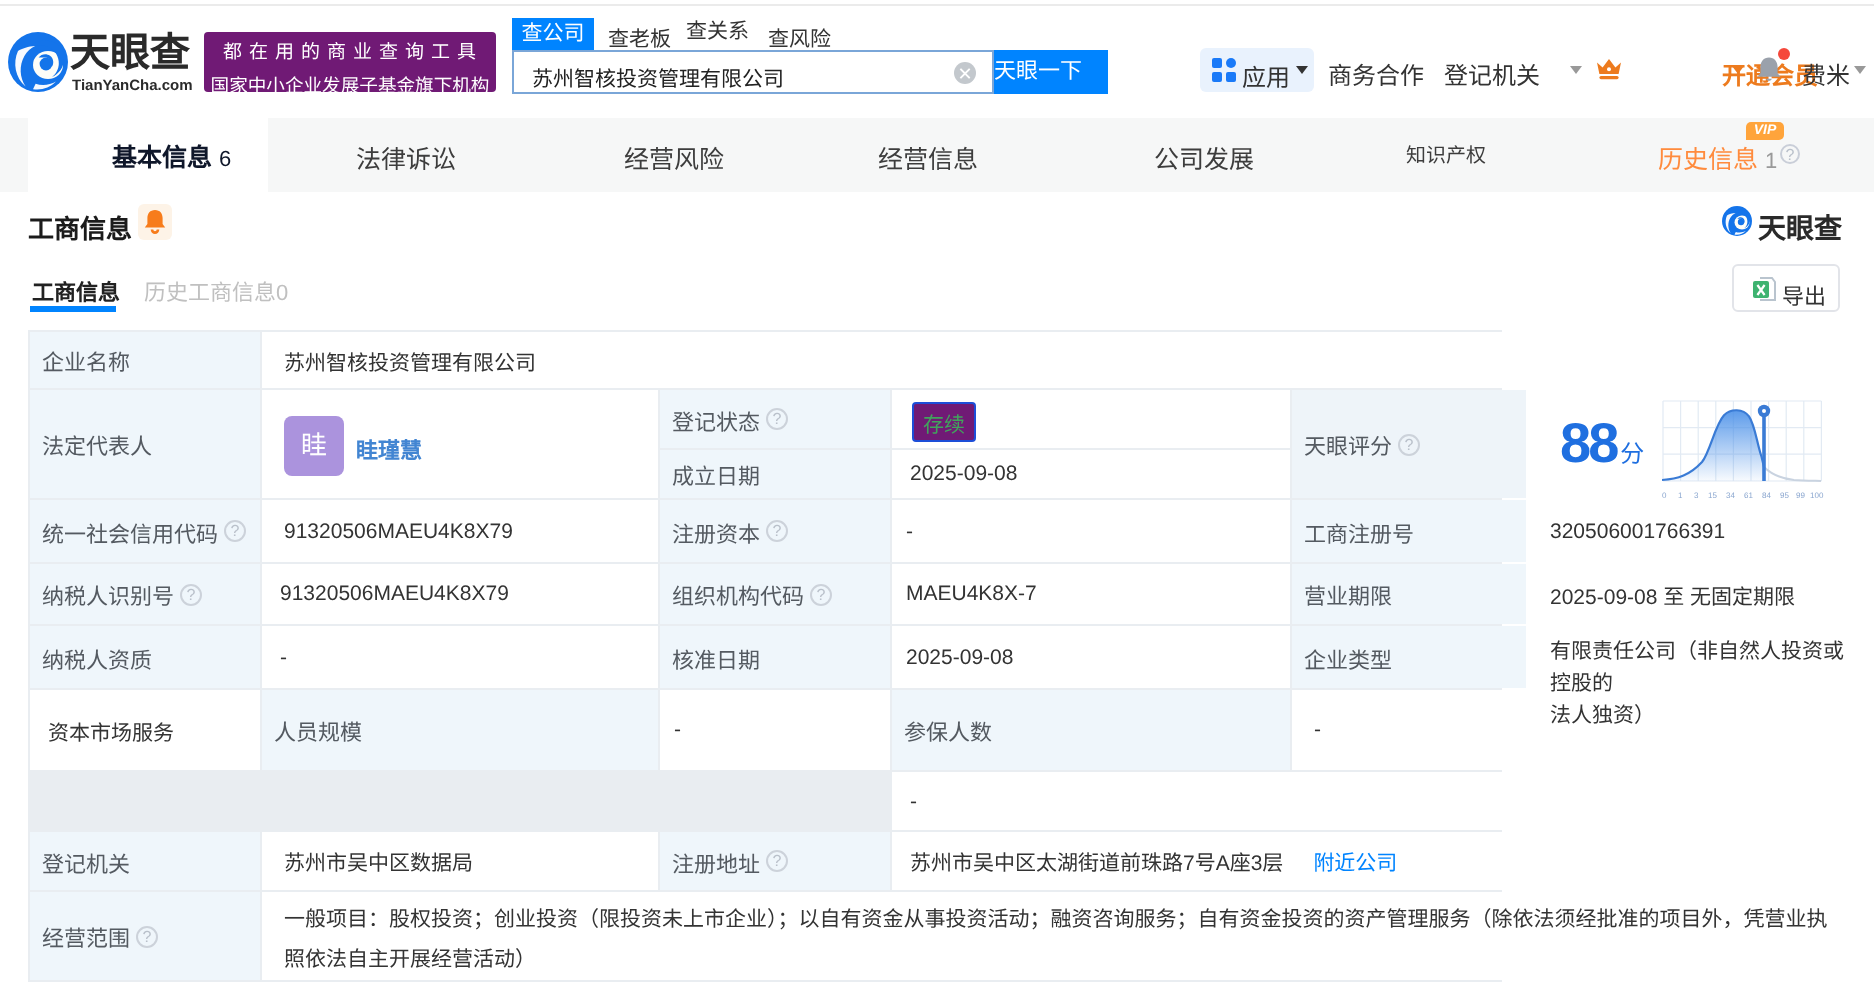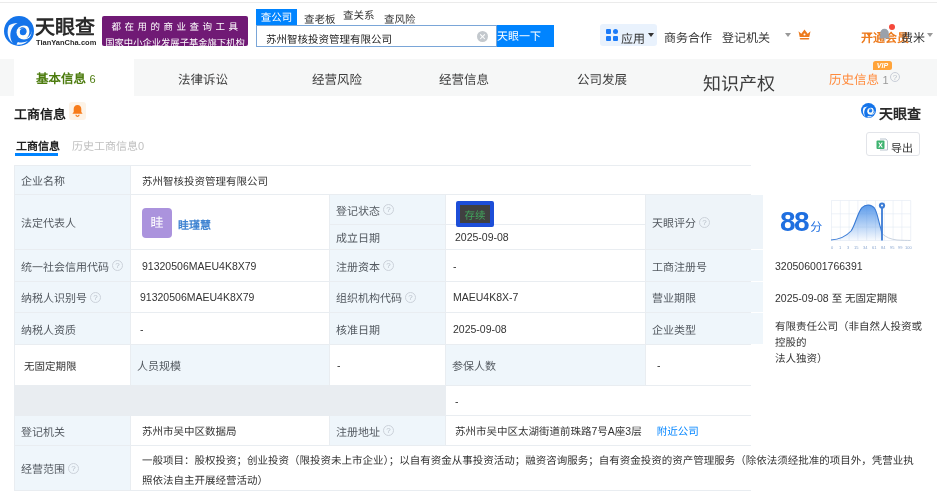--- a/index.html
+++ b/index.html
@@ -68,26 +68,26 @@
 <svg class="abs" style="left:878px;top:28px" width="13" height="14" viewBox="0 0 13 14">
   <path d="M6.5,0.8 C9.2,0.8 10.8,2.9 10.8,5.5 L10.8,8.6 L12.2,10.4 L0.8,10.4 L2.2,8.6 L2.2,5.5 C2.2,2.9 3.8,0.8 6.5,0.8 Z" fill="#9aa1ab"></path>
   <path d="M5,11.4 a1.6,1.6 0 0 0 3,0 Z" fill="#9aa1ab"></path>
 </svg>
 <div class="abs" style="left:889px;top:24px;width:6px;height:6px;border-radius:50%;background:#f5483b"></div>
 <div class="abs" style="left:901px;top:28px;font-size:12px;color:#333">费米</div>
 <div class="abs" style="left:927px;top:33px;width:0;height:0;border:3px solid transparent;border-top:4px solid #999"></div>
 
 <div class="abs" style="left:0;top:59px;width:937px;height:37px;background:#f6f7f7"></div>
 <div class="abs" style="left:14px;top:59px;width:120px;height:37px;background:#fff"></div>
-<div class="abs" style="left:36px;top:68px;font-size:12.5px;font-weight:bold;color:#4d7c0f">基本信息 <span style="font-weight:normal;font-size:11px">6</span></div>
+<div class="abs" style="left:56px;top:68px;font-size:12.5px;font-weight:bold;color:#0f172a">基本信息 <span style="font-weight:normal;font-size:11px">6</span></div>
 <div class="abs" style="left:178px;top:69px;font-size:12.5px;color:#3d3d3d">法律诉讼</div>
 <div class="abs" style="left:312px;top:69px;font-size:12.5px;color:#3d3d3d">经营风险</div>
 <div class="abs" style="left:439px;top:69px;font-size:12.5px;color:#3d3d3d">经营信息</div>
 <div class="abs" style="left:577px;top:69px;font-size:12.5px;color:#3d3d3d">公司发展</div>
-<div class="abs" style="left:703px;top:69px;font-size:18px;color:#3d3d3d">知识产权</div>
+<div class="abs" style="left:703px;top:69px;font-size:10px;color:#3d3d3d">知识产权</div>
 <div class="abs" style="left:829px;top:69px;font-size:12.5px;color:#ff8b3d">历史信息 <span style="color:#999;font-size:11px">1</span></div>
 <div class="abs" style="left:873px;top:61px;width:19px;height:9px;background:#ffa43b;border-radius:2.5px 2.5px 2.5px 0;color:#fff;font-size:7px;font-weight:bold;font-style:italic;text-align:center;line-height:9px">VIP</div>
 <div class="abs" style="left:890px;top:72px;width:10px;height:10px;border:1px solid #c9ced8;border-radius:50%;color:#b9c0ca;font-size:8px;line-height:9px;text-align:center">?</div>
 
 <div class="abs" style="left:14px;top:104px;font-size:13px;font-weight:bold;color:#1b1b1b">工商信息</div>
 <svg class="abs" style="left:69px;top:102px" width="17" height="18" viewBox="0 0 17 18">
   <rect x="0" y="0" width="17" height="18" rx="3" fill="#fdf3e7"></rect>
   <path d="M8.5,3 C11,3 12.3,4.8 12.3,7 L12.3,10 L13.6,11.8 L3.4,11.8 L4.7,10 L4.7,7 C4.7,4.8 6,3 8.5,3 Z" fill="#f77c1b"></path>
   <path d="M7,12.8 a1.5,1.5 0 0 0 3,0" fill="none" stroke="#f77c1b" stroke-width="1.3"></path>
 </svg>
@@ -121,21 +121,21 @@
   <div class="tv" style="grid-column:2/7">苏州智核投资管理有限公司</div>
 
   <div class="tl">法定代表人</div>
   <div class="tv" style="position:relative">
     <div style="position:absolute;left:11px;top:13px;width:30px;height:30px;background:#ab93dd;border-radius:4px;color:#fff;font-size:13px;text-align:center;line-height:30px">眭</div>
     <div style="position:absolute;left:47px;top:21px;font-size:11px;font-weight:bold;color:#4285d2">眭瑾慧</div>
   </div>
   <div style="grid-column:3/5;display:grid;grid-template-columns:115px 199px;grid-template-rows:29px 24px;gap:1px;background:#e9edf1">
     <div class="tl">登记状态<span class="qi">?</span></div>
     <div class="tv" style="position:relative">
-          <span style="position:absolute;left:10px;top:6px;border:4px solid #1d4ed8;background:#404040;color:#41a35c;font-size:10.5px;padding:1.5px 4.5px;border-radius:2px">存续</span>
+          <span style="position:absolute;left:10px;top:6px;border:1px solid #1d4ed8;background:#701a75;color:#41a35c;font-size:10.5px;padding:1.5px 4.5px;border-radius:2px">存续</span>
         </div>
     <div class="tl">成立日期</div>
     <div class="tv p4">2025-09-08</div>
   </div>
   <div class="tl" style="background:#eef4f9">天眼评分<span class="qi">?</span></div>
   <div class="tv" style="position:relative">
     <div style="position:absolute;left:16px;top:13px;font-size:28px;line-height:28px;font-weight:bold;color:#1f6fe0;letter-spacing:-1.5px">88<span style="font-size:12px;font-weight:normal;letter-spacing:0;margin-left:2px">分</span></div>
     <svg style="position:absolute;left:67px;top:5px" width="81" height="52" viewBox="0 0 81 52">
       <g stroke="#e2eaf3" stroke-width=".6">
         <path d="M0.5,0.5 V40.5 M9.3,0.5 V40.5 M18.1,0.5 V40.5 M26.9,0.5 V40.5 M35.7,0.5 V40.5 M44.5,0.5 V40.5 M53.3,0.5 V40.5 M62.1,0.5 V40.5 M70.9,0.5 V40.5 M79.7,0.5 V40.5"></path>
@@ -182,21 +182,21 @@
 
   <div class="tl">营业期限</div>
   <div class="tv">2025-09-08 至 无固定期限</div>
   <div class="tl">纳税人资质</div>
   <div class="tv p4">-</div>
   <div class="tl">核准日期</div>
   <div class="tv p6">2025-09-08</div>
 
   <div class="tl">企业类型</div>
   <div class="tv" style="line-height:16px;display:block;padding-top:5px;padding-right:0">有限责任公司（非自然人投资或控股的<br>法人独资）</div>
-  <div class="tv p4">无固定期限</div>
+  <div class="tv p4">资本市场服务</div>
   <div class="tl">人员规模</div>
   <div class="tv p6">-</div>
 
   <div class="tl">参保人数</div>
   <div class="tv">-</div>
   <div class="tv p4" style="grid-column:4/7">-</div>
 
   <div class="tl">登记机关</div>
   <div class="tv">苏州市吴中区数据局</div>
   <div class="tl">注册地址<span class="qi">?</span></div>

